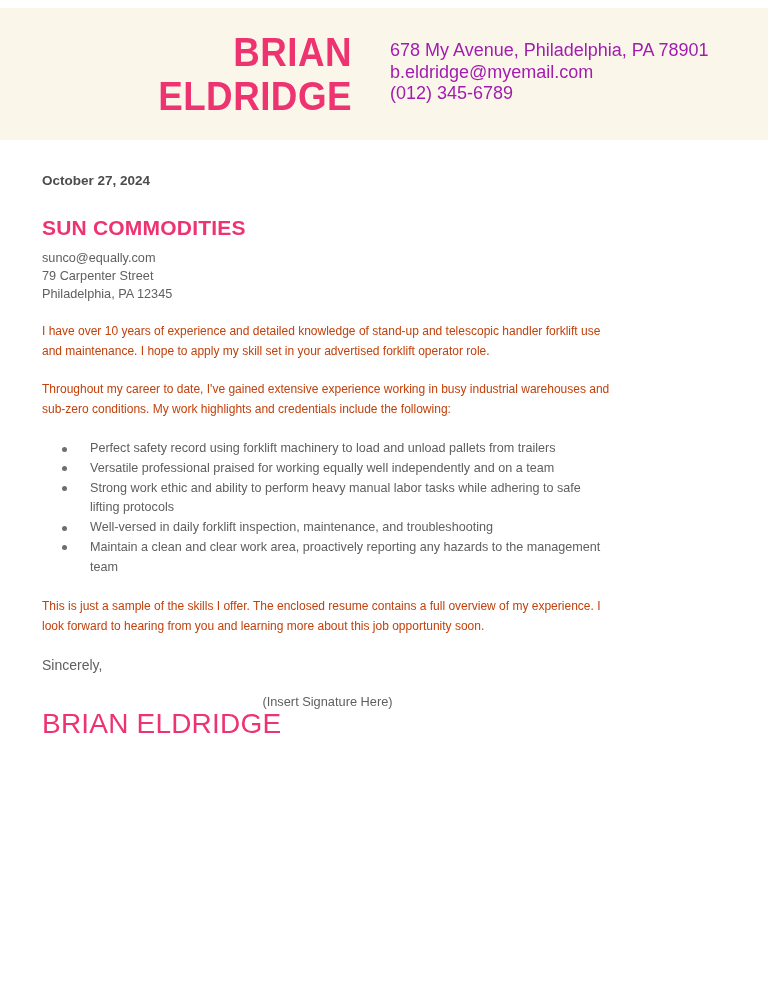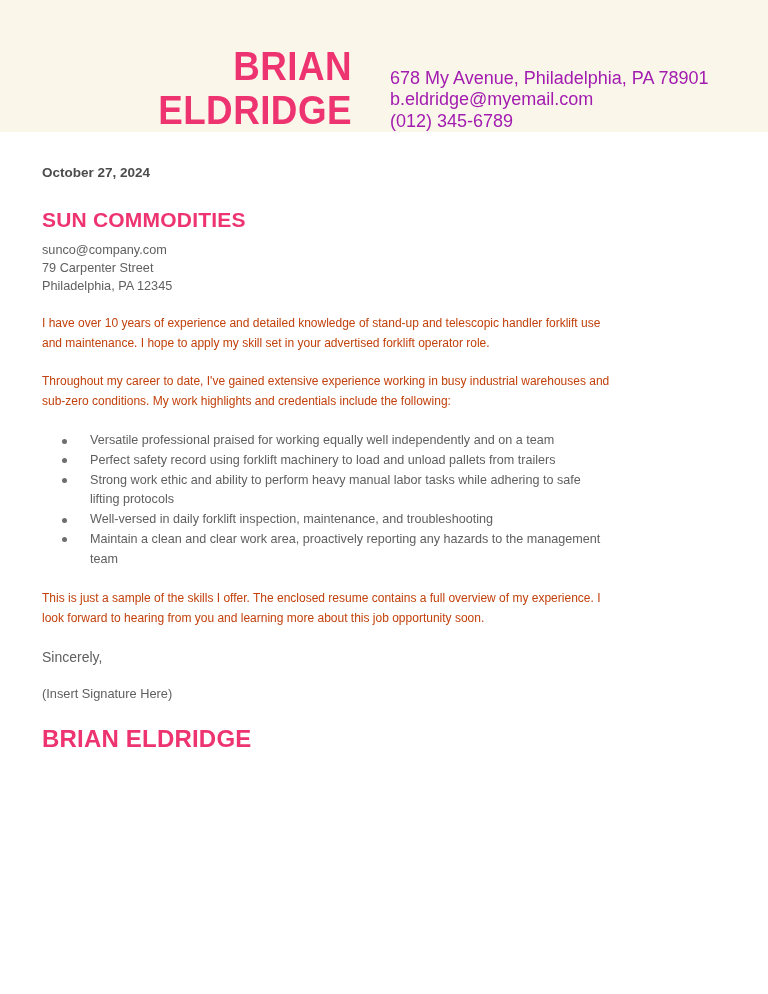--- a/index.html
+++ b/index.html
@@ -15,22 +15,23 @@
     overflow: hidden;
   }
 
   
   .header-band {
     width: 768px;
     height: 132px;
     background: #FBF6EA;
     box-sizing: border-box;
     display: flex;
-    align-items: flex-end;
+    align-items: flex-start;
     padding-top: 22px;
+    margin-top: 8px;
   }
   .name-block {
     width: 352px;
     text-align: right;
     flex: 0 0 352px;
     padding-right: 0;
   }
   .name-line {
     display: block;
     color: #EE3371;
@@ -125,27 +126,27 @@
     color: #5F5F5F;
     font-size: 14px;
     line-height: 20px;
     margin-top: 19px;
   }
   .signature-note {
     color: #5F5F5F;
     font-size: 12.8px;
     line-height: 20px;
     margin-top: 17px;
+    text-align: center;
   }
   .signature-name {
     color: #EE3371;
-    font-size: 24px;
-    font-weight: bold;
+    font-size: 28px;
+    font-weight: normal;
     letter-spacing: 0.2px;
-    margin-top: 23px;
     line-height: 24px;
   }
 </style>
 </head>
 <body>
 
 <div class="header-band">
   <div class="name-block">
     <span class="name-line">BRIAN</span>
     <span class="name-line">ELDRIDGE</span>
@@ -157,41 +158,41 @@
   </div>
 </div>
 
 <div class="letter">
 
   <div class="date">October 27, 2024</div>
 
   <div class="company-name">SUN COMMODITIES</div>
 
   <div class="recipient">
-    <span class="recipient-line">sunco@company.com</span>
+    <span class="recipient-line">sunco@equally.com</span>
     <span class="recipient-line">79 Carpenter Street</span>
     <span class="recipient-line">Philadelphia, PA 12345</span>
   </div>
 
 
   <div class="para">I have over 10 years of experience and detailed knowledge of stand-up and telescopic handler forklift use and maintenance. I hope to apply my skill set in your advertised forklift operator role.</div>
 
   <div class="para">Throughout my career to date, I've gained extensive experience working in busy industrial warehouses and sub-zero conditions. My work highlights and credentials include the following:</div>
 
   <ul class="bullets">
     <li class="bullet-item">
       <span class="bullet-dot"></span>
+      <span>Perfect safety record using forklift machinery to load and unload pallets from trailers</span>
+    </li>
+    <li class="bullet-item">
+      <span class="bullet-dot"></span>
       <span>Versatile professional praised for working equally well independently and on a team</span>
     </li>
     <li class="bullet-item">
       <span class="bullet-dot"></span>
-      <span>Perfect safety record using forklift machinery to load and unload pallets from trailers</span>
-    </li>
-    <li class="bullet-item">
-      <span class="bullet-dot"></span>
       <span>Strong work ethic and ability to perform heavy manual labor tasks while adhering to safe lifting protocols</span>
     </li>
     <li class="bullet-item">
       <span class="bullet-dot"></span>
       <span>Well-versed in daily forklift inspection, maintenance, and troubleshooting</span>
     </li>
     <li class="bullet-item">
       <span class="bullet-dot"></span>
       <span>Maintain a clean and clear work area, proactively reporting any hazards to the management team</span>
     </li>

